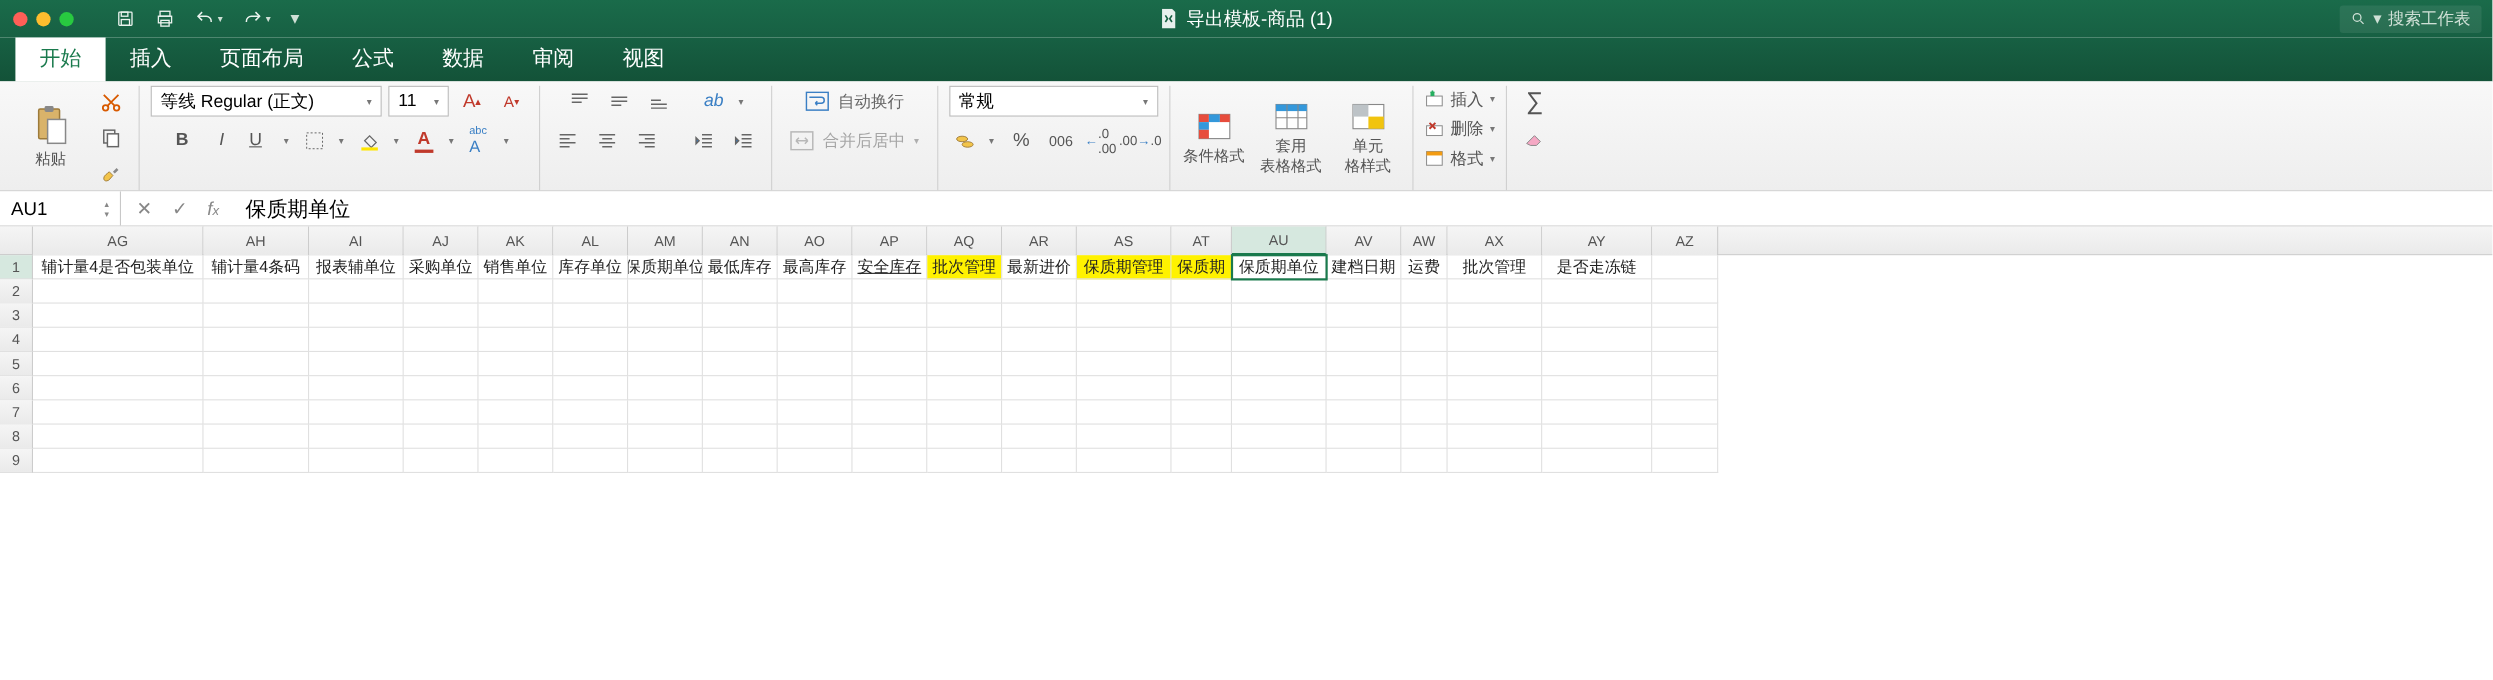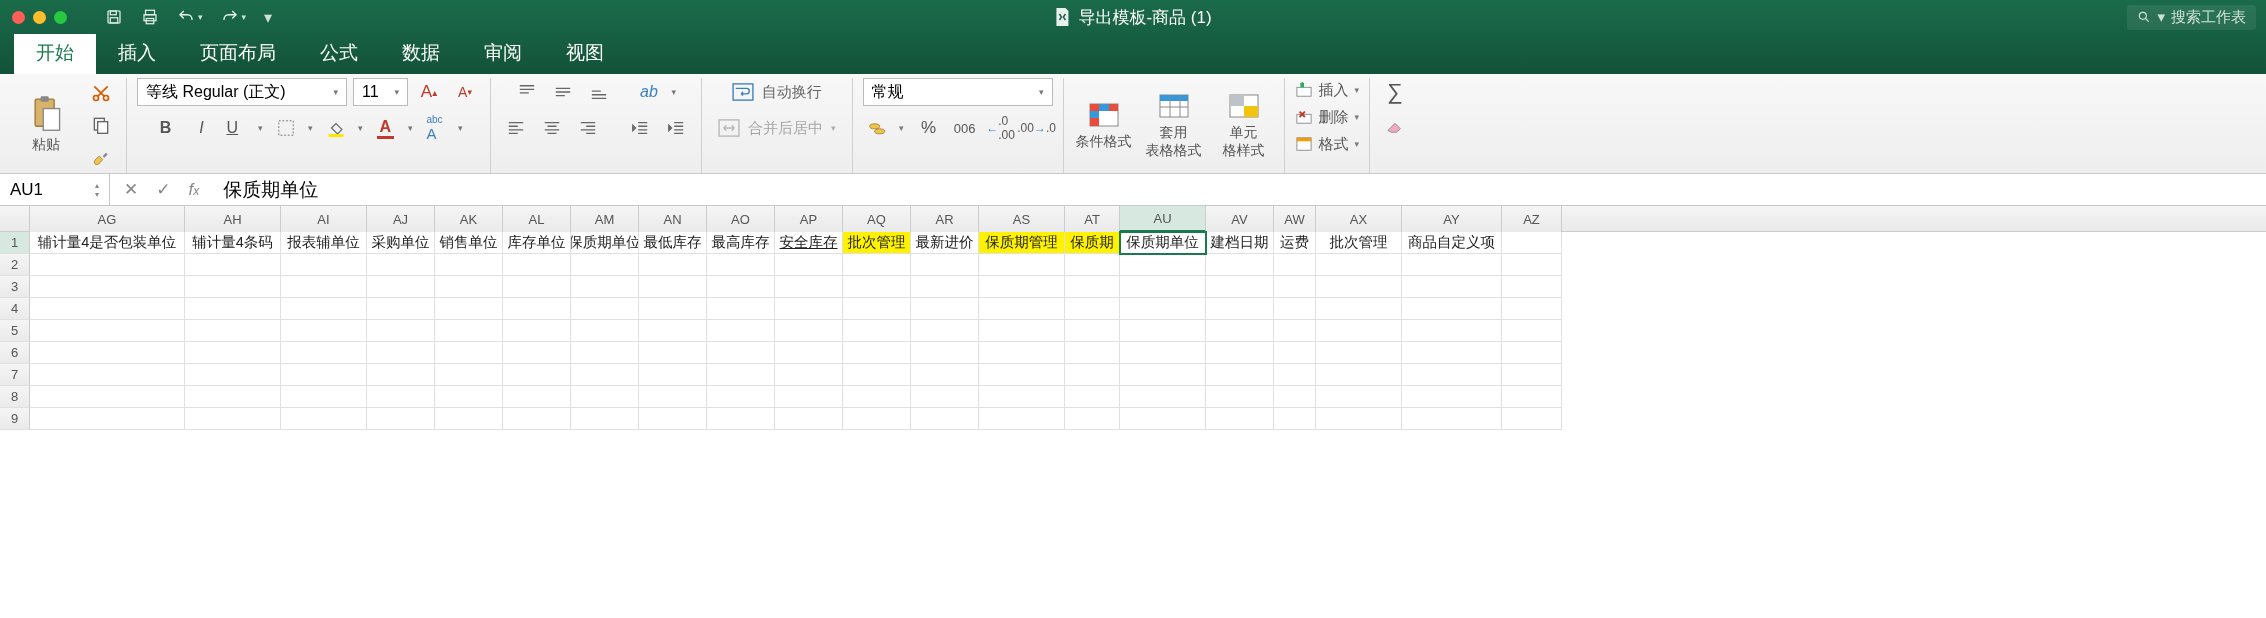--- a/index.html
+++ b/index.html
@@ -455,21 +455,21 @@
         <div class="cell" style="width: 68px;">最高库存</div>
         <div class="cell" style="width: 68px; text-decoration: underline;">安全库存</div>
         <div class="cell hl" style="width: 68px;">批次管理</div>
         <div class="cell" style="width: 68px;">最新进价</div>
         <div class="cell hl" style="width: 86px;">保质期管理</div>
         <div class="cell hl" style="width: 55px;">保质期</div>
         <div class="cell active" style="width: 86px;">保质期单位</div>
         <div class="cell" style="width: 68px;">建档日期</div>
         <div class="cell" style="width: 42px;">运费</div>
         <div class="cell" style="width: 86px;">批次管理</div>
-        <div class="cell" style="width: 100px;">商品自定义项</div>
+        <div class="cell" style="width: 100px;">是否走冻链</div>
         <div class="cell" style="width: 60px;"></div>
       </div>
       <div class="crow">
         <div class="cell" style="width: 155px;"></div>
         <div class="cell" style="width: 96px;"></div>
         <div class="cell" style="width: 86px;"></div>
         <div class="cell" style="width: 68px;"></div>
         <div class="cell" style="width: 68px;"></div>
         <div class="cell" style="width: 68px;"></div>
         <div class="cell" style="width: 68px;"></div>

